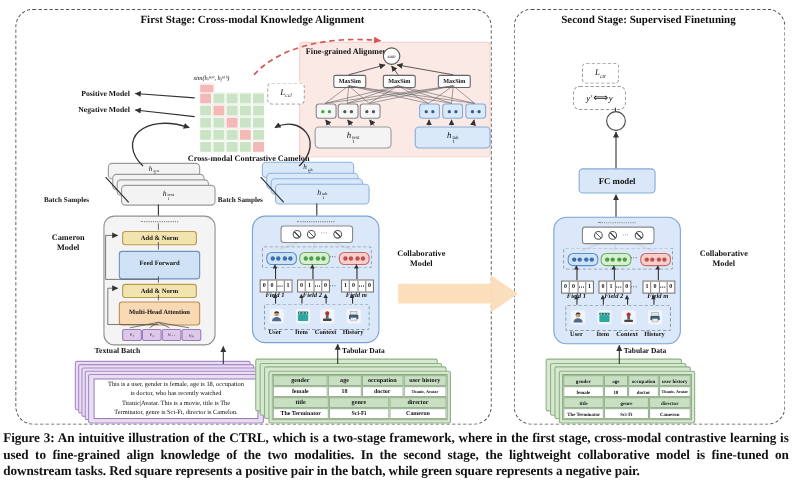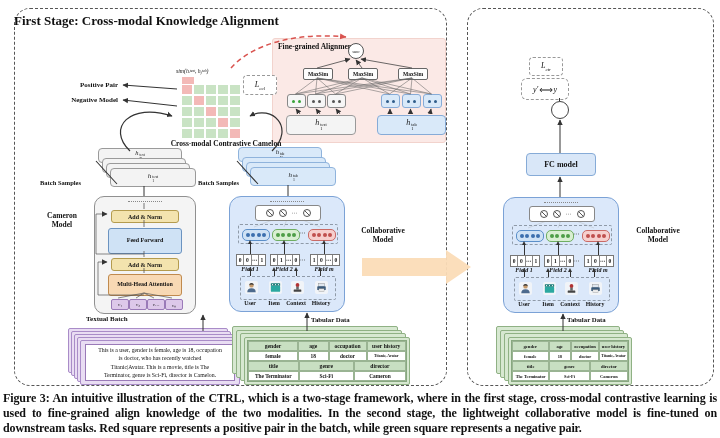--- a/index.html
+++ b/index.html
@@ -1,20 +1,20 @@
 <!DOCTYPE html>
 <html><head>
 <meta charset="utf-8">
 <style>
   html,body{margin:0;padding:0;background:#fff;}
   .canvas{position:relative;width:720px;height:438px;background:#fff;overflow:hidden;
           font-family:"Liberation Serif", serif;color:#111;}
   .abs{position:absolute;}
   .panel{position:absolute;border:1.5px dashed #555;border-radius:16px;background:transparent;z-index:1;}
-  .ptitle{position:absolute;font-weight:bold;font-size:13px;z-index:2;}
+  .ptitle{position:absolute;font-weight:bold;font-size:10px;text-align:center;z-index:2;}
   .deploy{position:absolute;font-weight:bold;font-style:italic;font-size:8.5px;text-align:center;color:#e8413c;z-index:2;}
   .lbl{position:absolute;font-weight:bold;z-index:4;}
   .small-math{font-style:italic;font-family:"Liberation Serif",serif;}
   .mh i{font-family:"Liberation Serif",serif;}
   .ss{display:inline-flex;flex-direction:column;font-size:55%;line-height:1;vertical-align:-18%;margin-left:1px;}
   .ss sup,.ss sub{font-size:inherit;line-height:1.05;position:static;}
   
   .mgrid{position:absolute;left:181px;top:84px;display:grid;grid-template-columns:repeat(5,12px);grid-template-rows:repeat(5,11px);z-index:3;}
   .mgrid .mcell{border:0.5px solid #fff;}
   .mtab{position:absolute;left:181px;top:76px;width:12px;height:9px;z-index:3;border:0.5px solid #fff;}
@@ -85,22 +85,23 @@
 </style>
 </head>
 <body>
 
 <div class="canvas">
 
   <div class="panel" style="left:14px;top:8px;width:431px;height:376px;"></div>
   <div class="panel" style="left:467px;top:8px;width:245px;height:376px;"></div>
 
   <div class="ptitle" style="left:14px;top:13px;width:431px;">First Stage: Cross-modal Knowledge Alignment</div>
-
-  <div class="lbl" style="left:56px;top:81px;width:62px;font-size:7px;text-align:right;">Positive Pair</div>
+  <div class="ptitle" style="left:467px;top:13px;width:245px;">Second Stage: Supervised Finetuning</div>
+
+  <div class="lbl" style="left:56px;top:81px;width:62px;font-size:7px;text-align:right;">Positive Model</div>
   <div class="lbl" style="left:56px;top:96px;width:62px;font-size:7px;text-align:right;">Negative Model</div>
   <div class="abs small-math" style="left:176px;top:67px;width:74px;font-size:5.8px;z-index:4;">sim(hᵢᵗᵉˣᵗ, hⱼᵗᵃᵇ)</div>
   <div class="mtab" style="background: rgb(243, 185, 183);"></div>
   <div class="mgrid">
       <div class="mcell" style="background: rgb(243, 185, 183);"></div>
       <div class="mcell" style="background: rgb(201, 227, 196);"></div>
       <div class="mcell" style="background: rgb(201, 227, 196);"></div>
       <div class="mcell" style="background: rgb(201, 227, 196);"></div>
       <div class="mcell" style="background: rgb(201, 227, 196);"></div>
       <div class="mcell" style="background: rgb(201, 227, 196);"></div>

